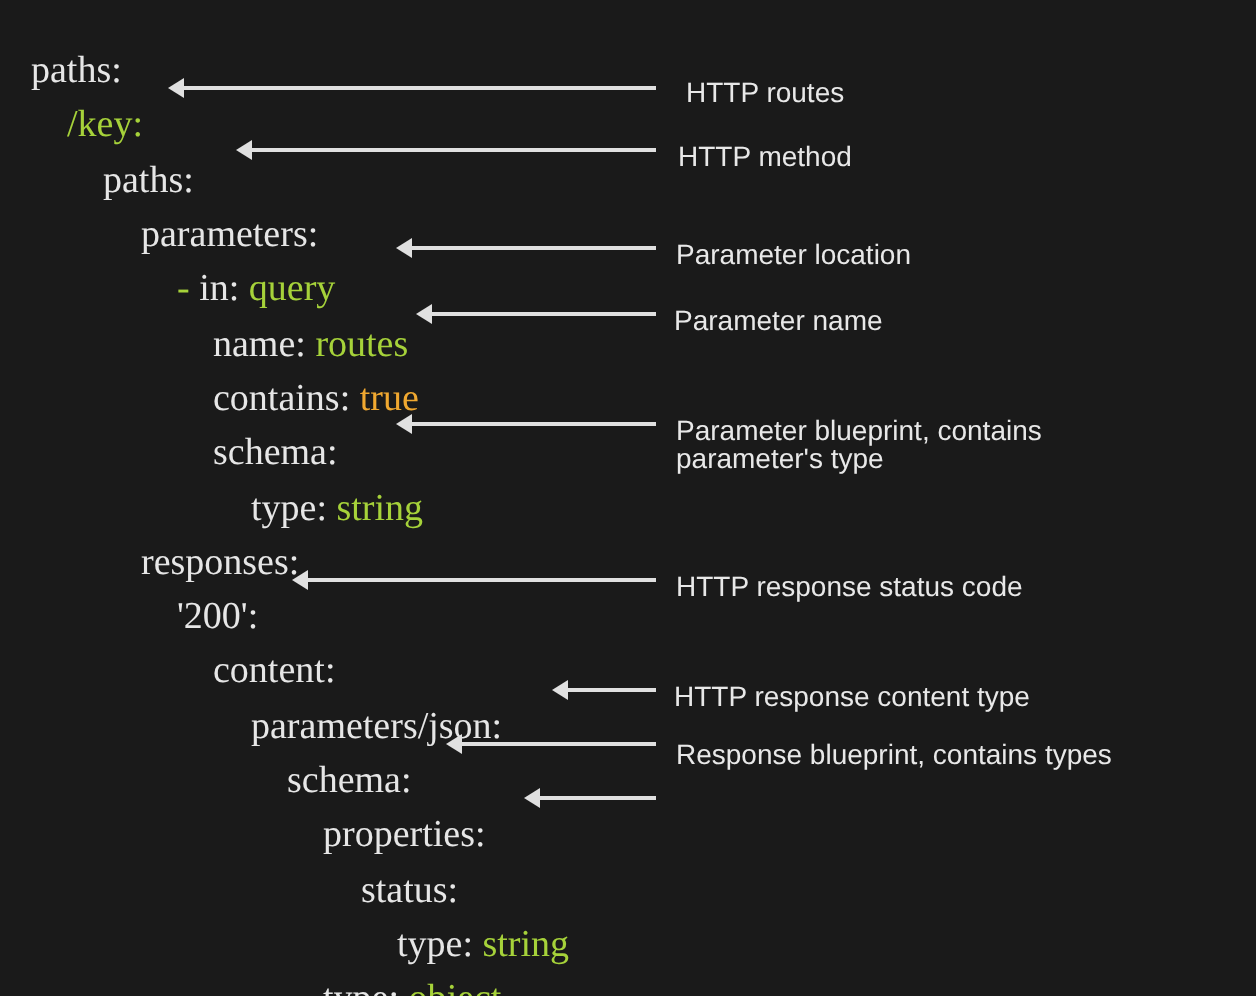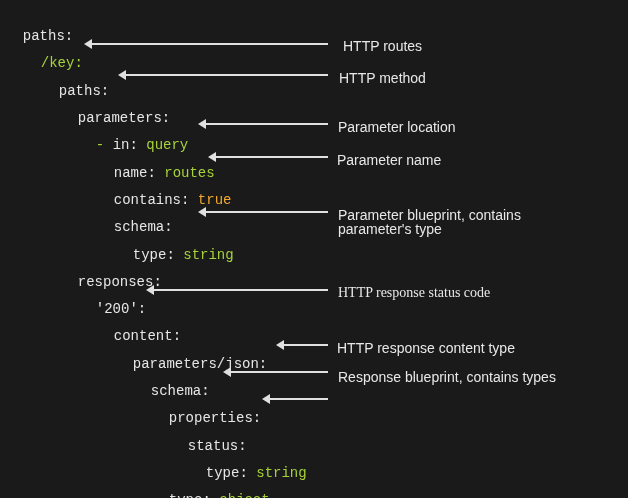--- a/index.html
+++ b/index.html
@@ -8,22 +8,22 @@
     background: #1a1a1a;
   }
   body {
     width: 628px;
     height: 498px;
     position: relative;
     overflow: hidden;
   }
   .code-line {
     position: absolute;
-    font-family: Liberation Mono, monospace;
-    font-size: 14px;
+    font-family: Liberation Serif, serif;
+    font-size: 19px;
     line-height: 18px;
     white-space: pre;
     color: #e6e6e6;
   }
   .key { color: #e6e6e6; }
   .punct { color: #e6e6e6; }
   .green { color: #a6d23a; }
   .orange { color: #f0a830; }
   .arrow {
     position: absolute;
@@ -134,15 +134,15 @@
 <div class="arrow" style="left:278px; top:344px; width:50px;"></div>
 <div class="arrow" style="left:225px; top:371px; width:103px;"></div>
 <div class="arrow" style="left:264px; top:398px; width:64px;"></div>
 
 <div class="label" style="left:343px; top:39px;">HTTP routes</div>
 <div class="label" style="left:339px; top:71px;">HTTP method</div>
 <div class="label" style="left:338px; top:120px;">Parameter location</div>
 <div class="label" style="left:337px; top:153px;">Parameter name</div>
 <div class="label" style="left:338px; top:208px;">Parameter blueprint, contains
 parameter's type</div>
-<div class="label" style="left:338px; top:286px;font-family:Liberation Serif, serif;">HTTP response status code</div>
+<div class="label" style="left:338px; top:286px;">HTTP response status code</div>
 <div class="label" style="left:337px; top:341px;">HTTP response content type</div>
 <div class="label" style="left:338px; top:370px;">Response blueprint, contains types</div>
 
 </body></html>

